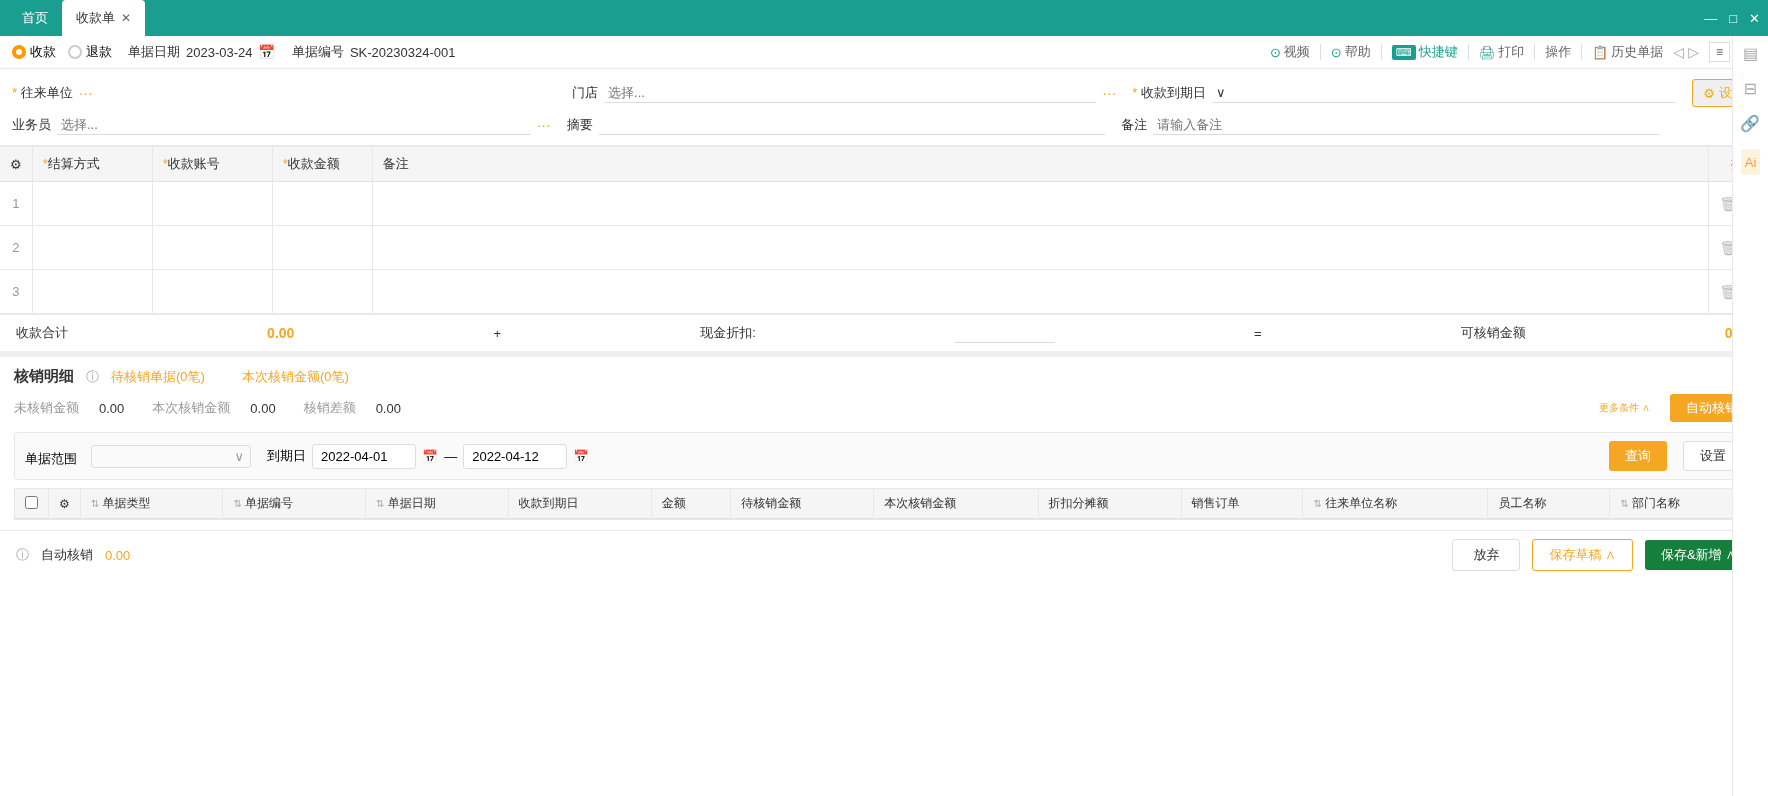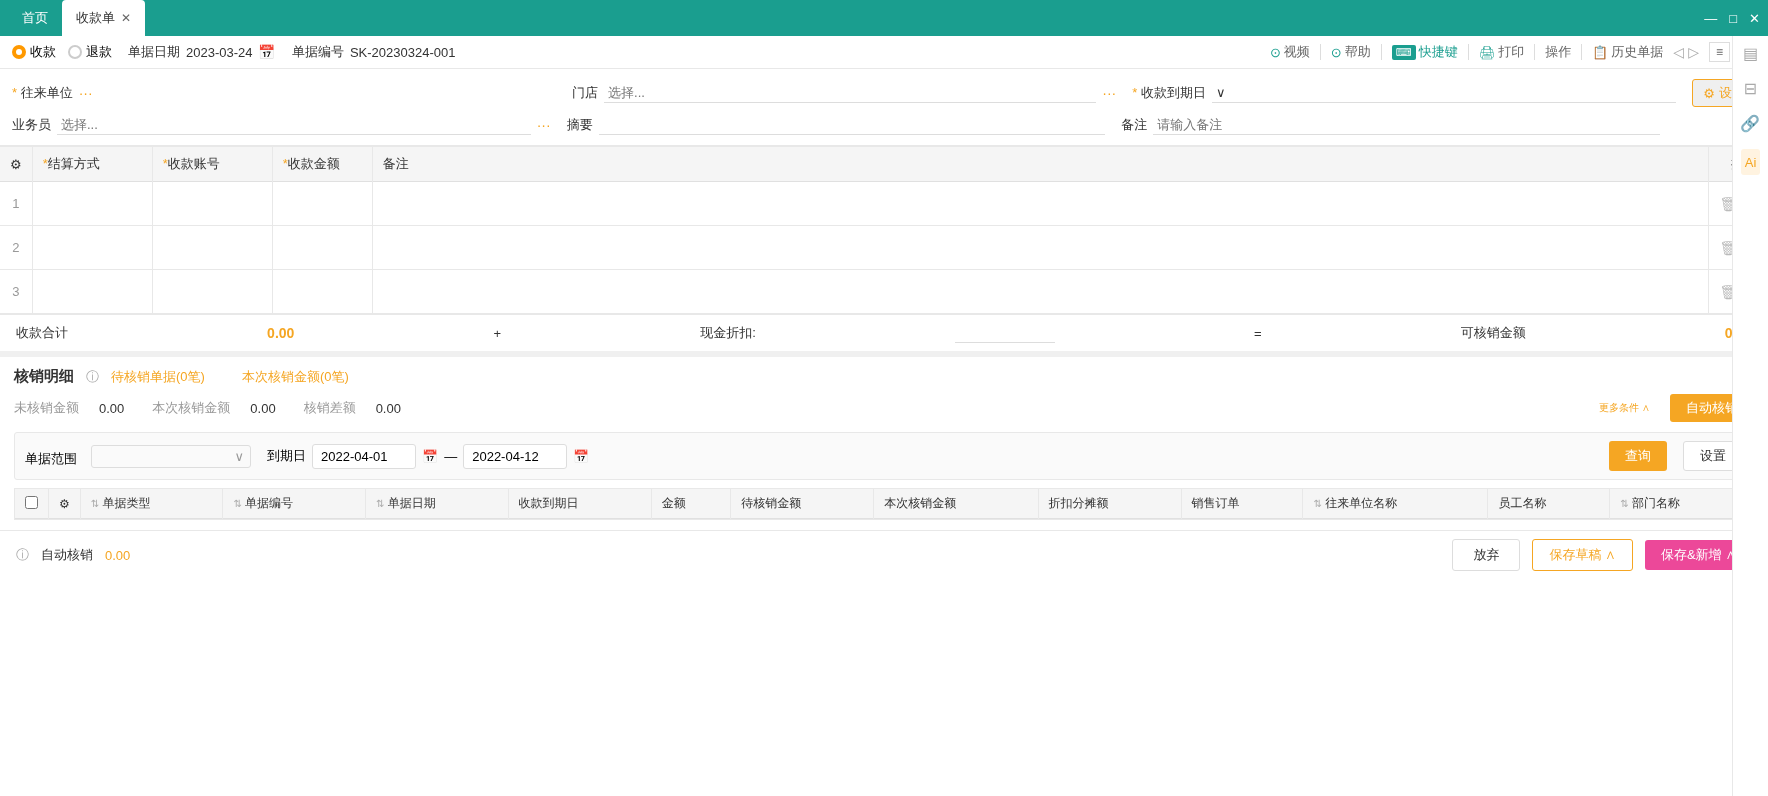--- a/index.html
+++ b/index.html
@@ -415,21 +415,21 @@
       color: #f5a623;
       border-radius: 3px;
       cursor: pointer;
       font-size: 13px;
       display: flex;
       align-items: center;
       gap: 4px;
     }
     .btn-save-new {
       padding: 6px 16px;
-      background: #ec4899;
+      background: #15803d;
       color: #fff;
       border: none;
       border-radius: 3px;
       cursor: pointer;
       font-size: 13px;
       display: flex;
       align-items: flex-start;
       gap: 4px;
     }
 

